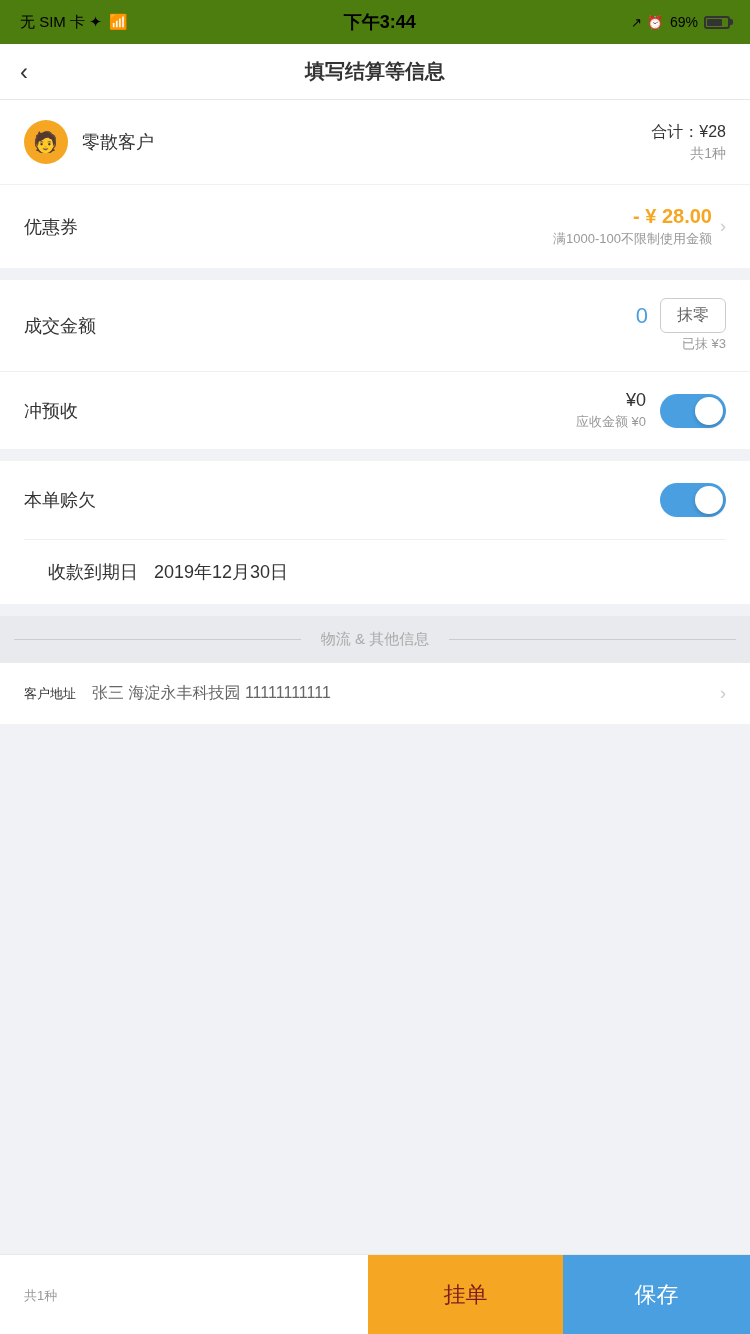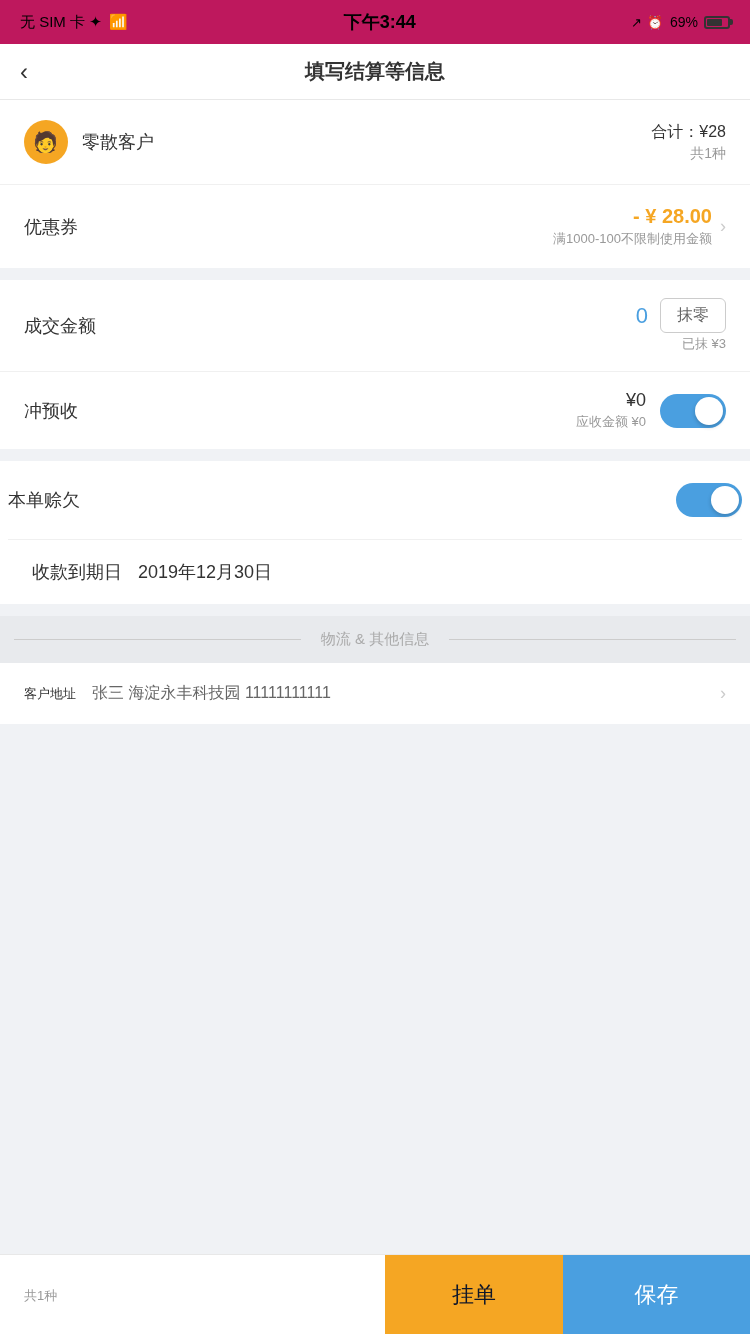--- a/index.html
+++ b/index.html
@@ -10,21 +10,21 @@
       font-family: -apple-system, 'PingFang SC', 'Helvetica Neue', Arial, sans-serif;
       background: #f0f2f5;
       position: relative;
       overflow-x: hidden;
     }
 
     
     .status-bar {
       width: 750px;
       height: 44px;
-      background: #be185d;
+      background: #4d7c0f;
       display: flex;
       align-items: center;
       justify-content: space-between;
       padding: 0 20px;
       font-size: 15px;
       font-weight: 500;
     }
     .status-left { display: flex; align-items: center; gap: 8px; }
     .status-center { font-size: 18px; font-weight: 600; }
     .status-right { display: flex; align-items: center; gap: 6px; font-size: 14px; }
@@ -171,21 +171,21 @@
       width: 28px; height: 28px;
       background: #fff;
       border-radius: 50%;
       box-shadow: 0 2px 4px rgba(0,0,0,0.2);
     }
 
     
     .credit-section {
       background: #fff;
       margin-bottom: 12px;
-      padding: 0 8px;
+      padding: 0 24px;
     }
     .credit-row {
       display: flex;
       align-items: center;
       justify-content: space-between;
       padding: 22px 0;
       border-bottom: 1px solid #f0f0f0;
     }
     .credit-row:last-child { border-bottom: none; }
     .credit-label { font-size: 18px; color: #333; }
@@ -249,24 +249,24 @@
       border-top: 1px solid #e8e8e8;
     }
     .bottom-info {
       flex: 1;
       padding: 0 24px;
     }
     .bottom-deal { font-size: 16px; color: #333; display: flex; align-items: baseline; gap: 6px; }
     .bottom-deal-amount { font-size: 20px; font-weight: 600; color: #333; }
     .bottom-count { font-size: 13px; color: #999; margin-top: 2px; }
     .bottom-btn-hang {
-      width: 178px; height: 80px;
+      width: 195px; height: 80px;
       background: #f5a623;
       display: flex; align-items: center; justify-content: center;
-      font-size: 22px; font-weight: 500; color: #0f172a;
+      font-size: 22px; font-weight: 500; color: #7f1d1d;
       cursor: pointer;
     }
     .bottom-btn-save {
       width: 187px; height: 80px;
       background: #4a9fe0;
       display: flex; align-items: center; justify-content: center;
       font-size: 22px; font-weight: 500; color: #fff;
       cursor: pointer;
     }
 

